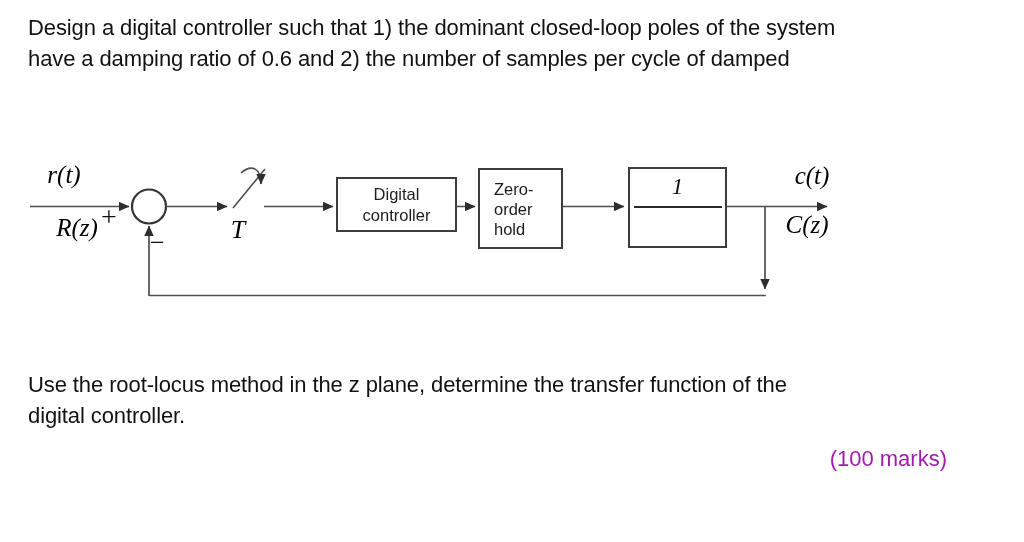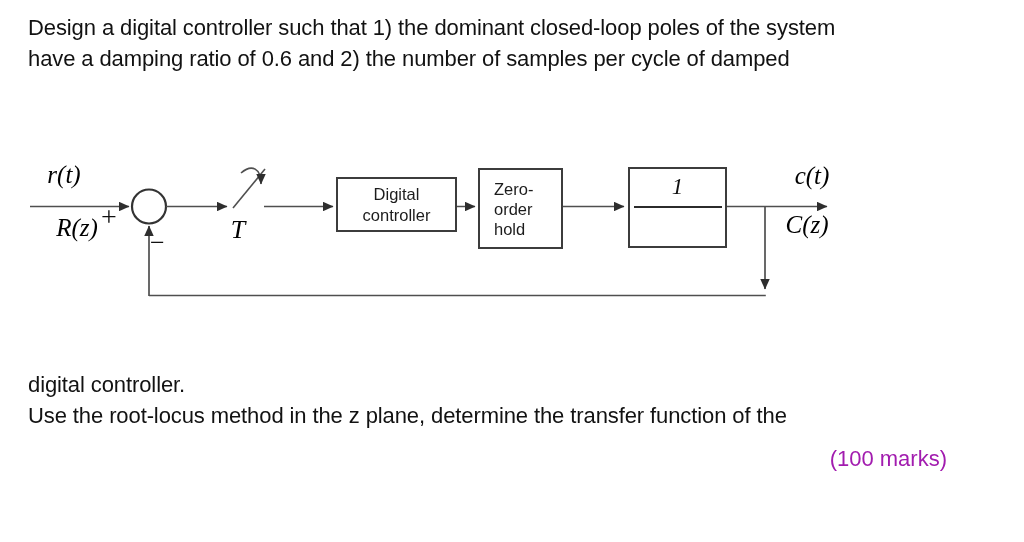--- a/index.html
+++ b/index.html
@@ -120,17 +120,17 @@
   <div class="abs block" id="block-plant">
     <div class="num">1</div>
     <div class="bar"></div>
   </div>
 
   <div class="abs mlabel" id="lbl-ct">c(t)</div>
   <div class="abs mlabel" id="lbl-Cz">C(z)</div>
 </div>
 
 <div class="abs para" id="question-text">
+  <div>Use the root-locus method in the z plane, determine the transfer function of the</div>
   <div>digital controller.</div>
-  <div>Use the root-locus method in the z plane, determine the transfer function of the</div>
 </div>
 
 <div class="abs" id="marks">(100 marks)</div>
 
 </body></html>

